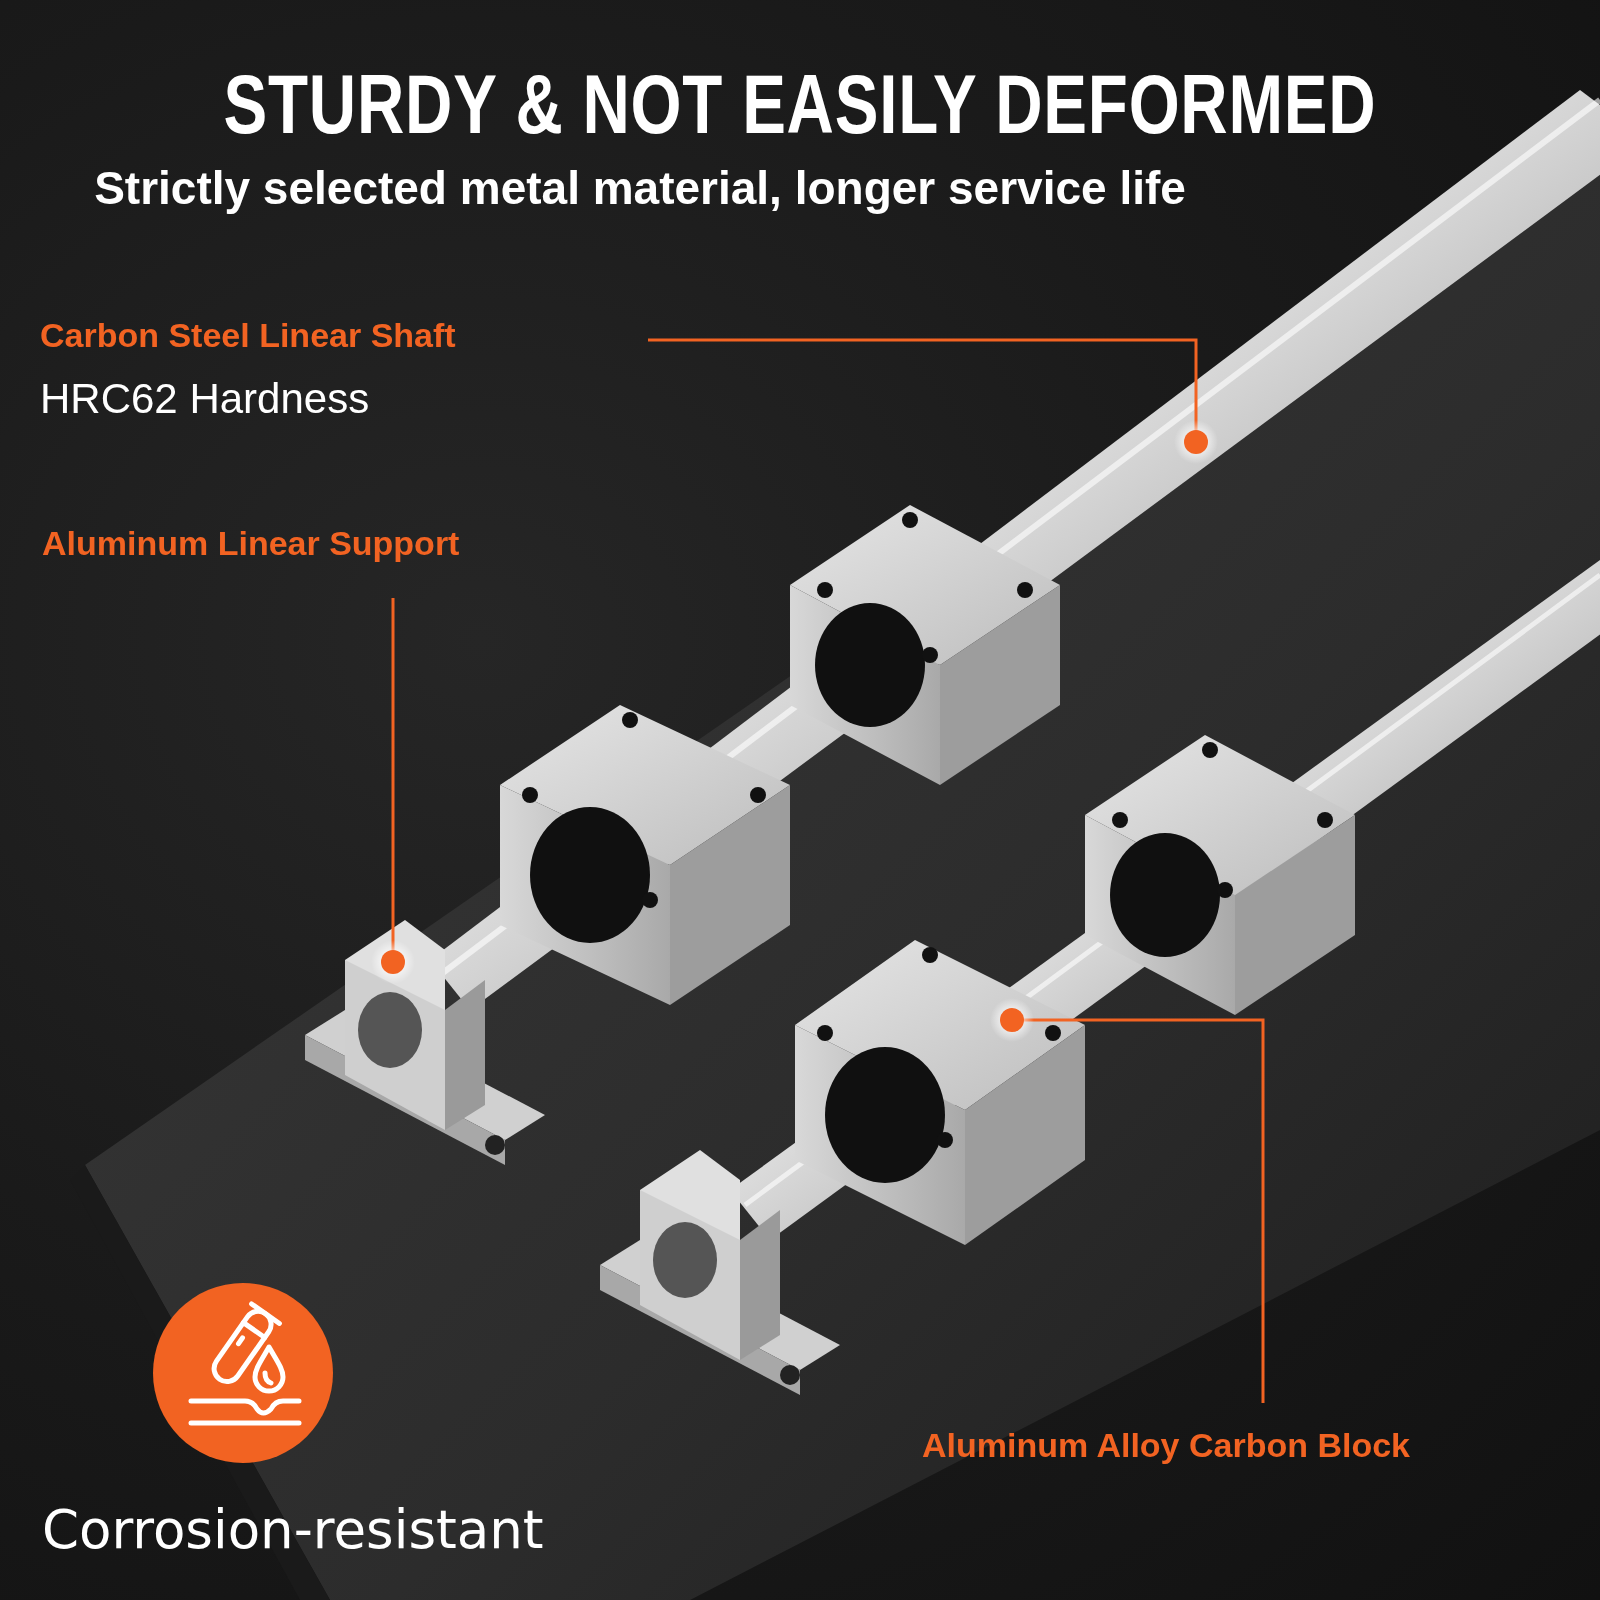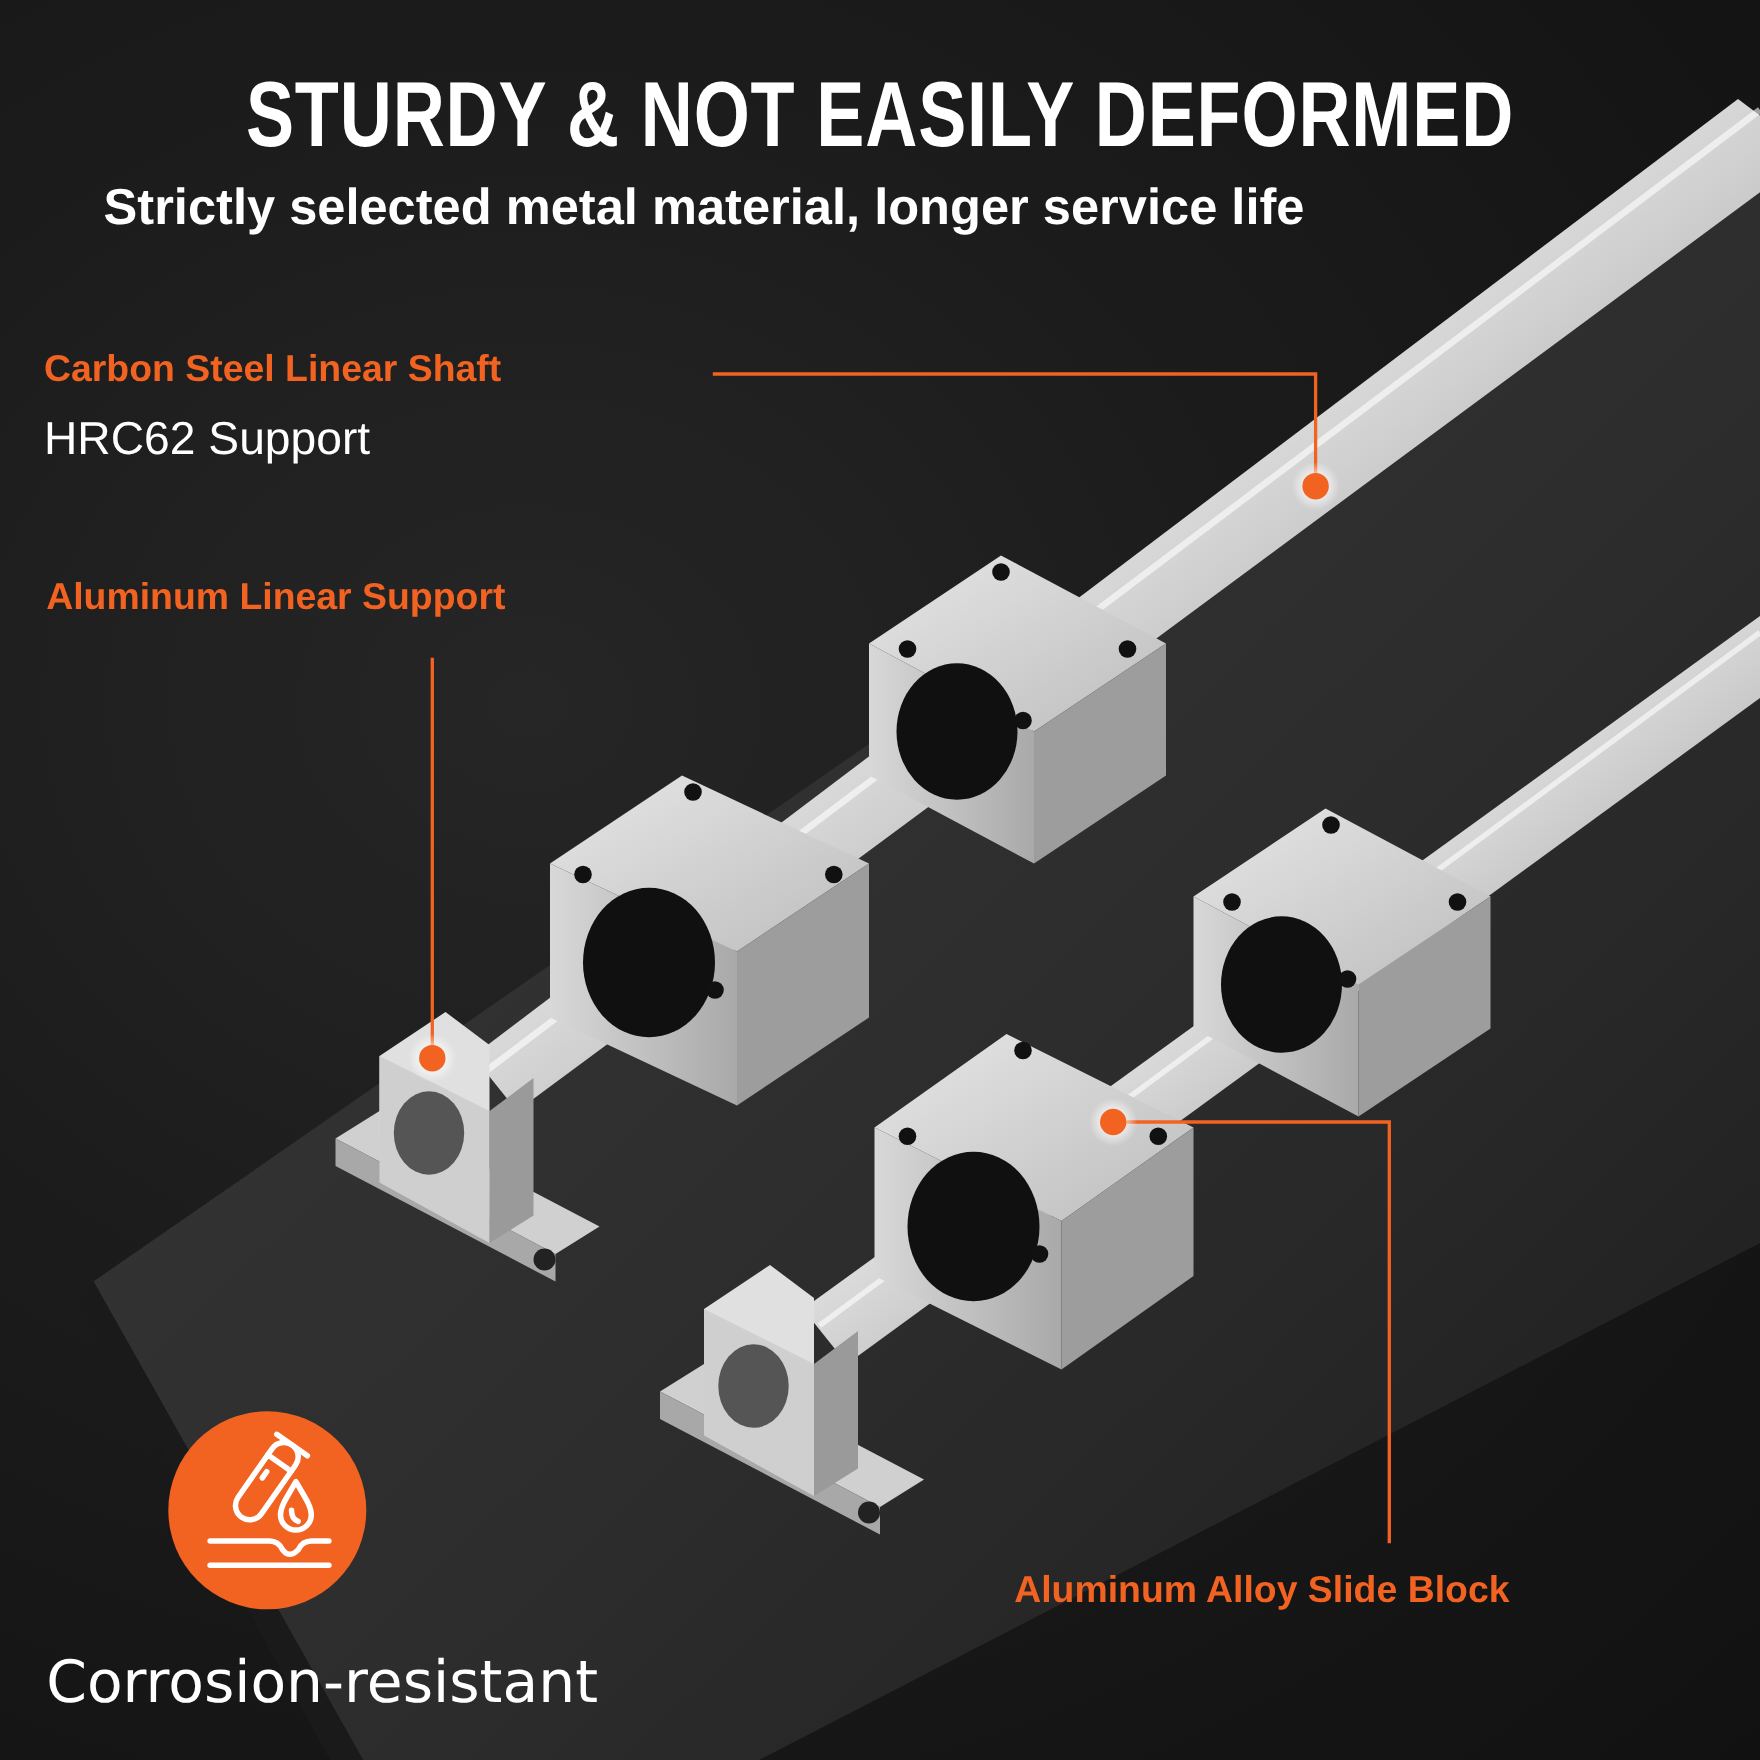--- a/index.html
+++ b/index.html
@@ -139,23 +139,23 @@
       <polyline points="1012,1020 1263,1020 1263,1403"></polyline>
     </g>
     <circle cx="1012" cy="1020" r="22" fill="url(#glow)"></circle>
     <circle cx="1012" cy="1020" r="12" fill="#f26322"></circle>
   </svg>
 
   <div class="headline">STURDY &amp; NOT EASILY DEFORMED</div>
   <div class="subhead">Strictly selected metal material, longer service life</div>
 
   <div class="label" style="--accent:#f26322;left:40px;top:318px;">Carbon Steel Linear Shaft</div>
-  <div class="sublabel" style="left:40px;top:378px;">HRC62 Support</div>
+  <div class="sublabel" style="left:40px;top:378px;">HRC62 Hardness</div>
   <div class="label" style="--accent:#f26322;left:42px;top:526px;">Aluminum Linear Support</div>
-  <div class="label" style="--accent:#f26322;left:922px;top:1428px;">Aluminum Alloy Slide Block</div>
+  <div class="label" style="--accent:#f26322;left:922px;top:1428px;">Aluminum Alloy Carbon Block</div>
 
   <div class="badge" style="--accent:#f26322;">
     <svg width="180" height="180" viewBox="0 0 180 180" fill="none" stroke="#fff" stroke-width="5" stroke-linecap="round" stroke-linejoin="round">
       <g transform="rotate(35 85 70)">
         <rect x="72" y="22" width="26" height="80" rx="13"></rect>
         <line x1="68" y1="22" x2="102" y2="22"></line>
         <line x1="72" y1="42" x2="98" y2="42"></line>
         <line x1="80" y1="55" x2="80" y2="62"></line>
       </g>
       <path d="M116 64 C108 78 102 86 102 94 a14 14 0 0 0 28 0 c0 -8 -6 -16 -14 -30z"></path>

